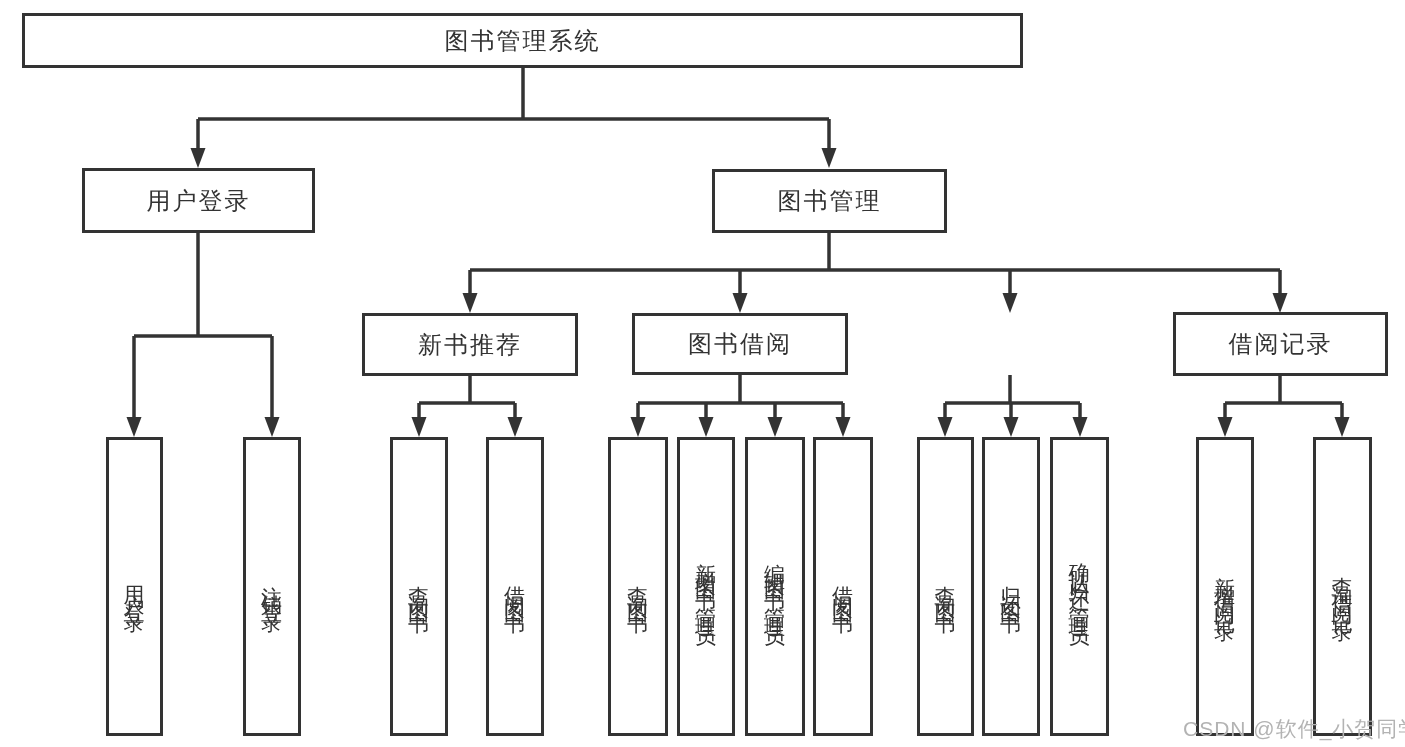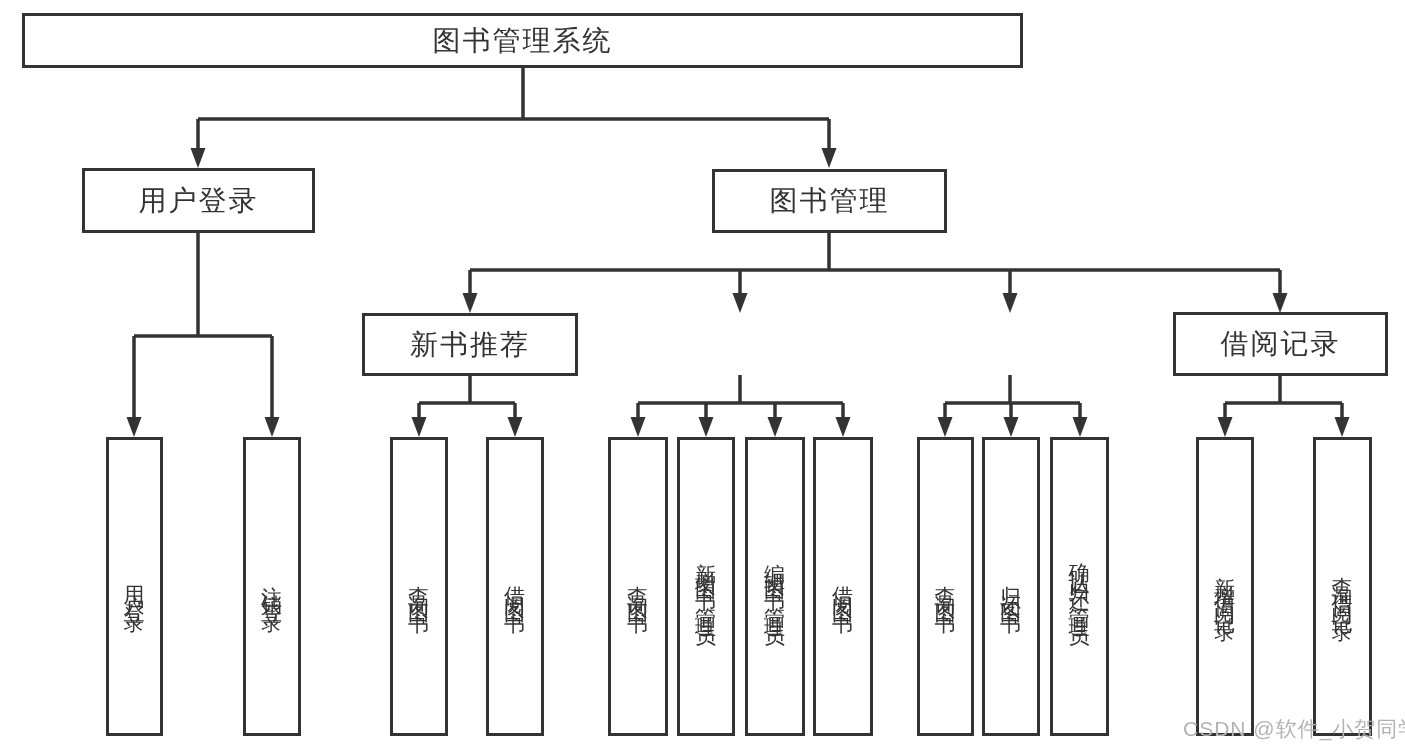--- a/index.html
+++ b/index.html
@@ -5,21 +5,21 @@
   html,body{margin:0;padding:0;background:#fff;}
   .stage{
     position:relative;width:1405px;height:747px;background:#fff;overflow:hidden;
     font-family:"Liberation Sans","DejaVu Sans",sans-serif;color:#333;
   }
   .wires{position:absolute;left:0;top:0;pointer-events:none;}
   .node{
     position:absolute;background:#fff;border:3px solid #333;box-sizing:border-box;
     display:flex;align-items:center;justify-content:center;text-align:center;
   }
-  .nh .lbl{font-size:28px;letter-spacing:2px;white-space:nowrap;}
+  .nh .lbl{font-size:24px;letter-spacing:2px;white-space:nowrap;}
   .nv .lbl{
     writing-mode:vertical-rl;text-orientation:mixed;
     font-size:21px;letter-spacing:9px;line-height:1;white-space:nowrap;
   }
   .watermark{
     position:absolute;left:1183px;top:715px;font-size:21px;color:#b3b3b3;
     letter-spacing:1px;white-space:nowrap;
   }
 </style>
 </head>
@@ -100,20 +100,23 @@
   <div class="node nh" style="left:82px;top:168px;width:233px;height:65px">
     <span class="lbl">用户登录</span>
   </div>
   <div class="node nh" style="left:712px;top:169px;width:235px;height:64px">
     <span class="lbl">图书管理</span>
   </div>
 
   <div class="node nh" style="left:362px;top:313px;width:216px;height:63px">
     <span class="lbl">新书推荐</span>
   </div>
+  <div class="node nh" style="left:632px;top:313px;width:216px;height:62px">
+    <span class="lbl">图书借阅</span>
+  </div>
   <div class="node nh" style="left:1173px;top:312px;width:215px;height:64px">
     <span class="lbl">借阅记录</span>
   </div>
 
   <div class="node nv" style="left:106px;top:437px;width:57px;height:299px">
     <span class="lbl">用户登录</span>
   </div>
   <div class="node nv" style="left:243px;top:437px;width:58px;height:299px">
     <span class="lbl">注销登录</span>
   </div>

